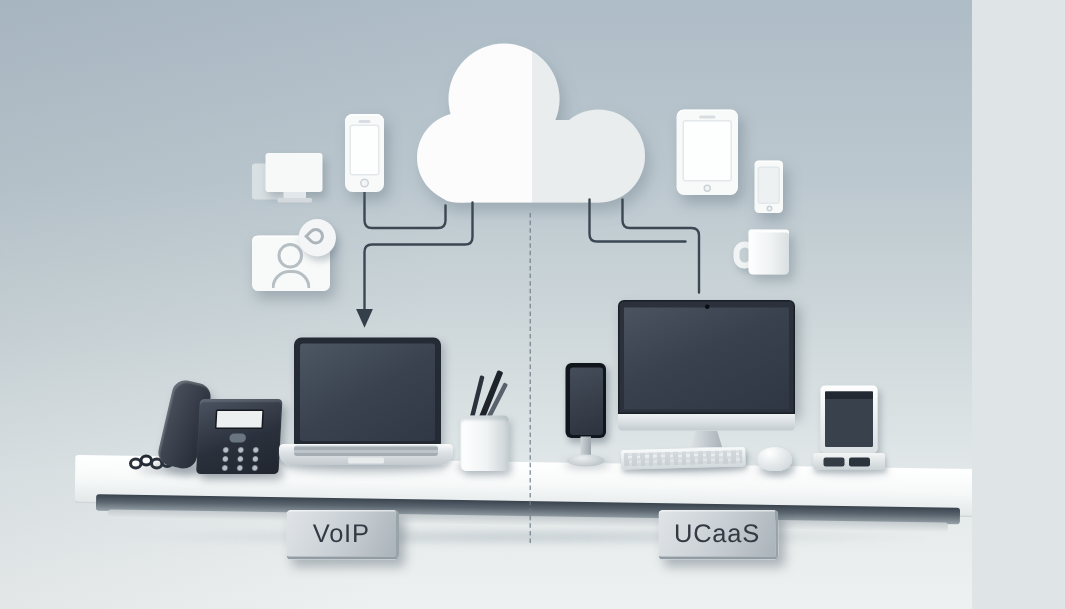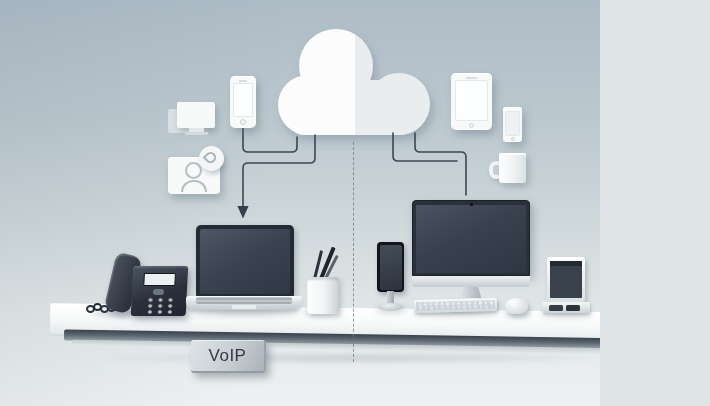--- a/index.html
+++ b/index.html
@@ -2,20 +2,21 @@
 <html><head>
 <meta charset="utf-8">
 <style>
   html,body{margin:0;padding:0;background:#dfe5e7;}
   #stage{
     position:relative;width:600px;height:406px;overflow:hidden;
     font-family:"Liberation Sans",sans-serif;
     background:
       linear-gradient(100deg, rgba(96,115,130,0.10), rgba(96,115,130,0) 45%),
       linear-gradient(180deg,#aebcc7 0%,#bcc8cf 30%,#cfd8db 55%,#e2e8e9 78%,#eef1f1 100%);
+    padding-left: 48px;
   }
   #stage *{position:absolute;box-sizing:border-box;}
   .wires{left:0;top:0;width:710px;height:406px;}
   
   .ficon{background:#f8fafa;border-radius:5px;box-shadow:3px 5px 9px rgba(92,108,120,.38), inset 0 1px 0 #ffffff;}
   .ficon .scr{background:#fdfefe;border:1px solid #e3e8ea;border-radius:2px;}
   .dash{background:#d7dde0;border-radius:1px;}
   .homedot{border:1px solid #ccd3d6;border-radius:50%;background:#f2f5f5;}
   
   .slab{left:50px;top:308px;width:604px;height:31px;border-radius:2px;transform:rotate(0.9deg);
@@ -184,14 +185,17 @@
     </div>
     <div style="left:0;top:46px;width:48px;height:11px;border-radius:2px;background:linear-gradient(#f4f6f6,#ccd3d6);box-shadow:1px 2px 3px rgba(90,105,118,.3);">
       <div style="left:7px;top:2.5px;width:14px;height:6px;background:#343c46;border-radius:1.5px;"></div>
       <div style="left:24px;top:2.5px;width:14px;height:6px;background:#2b333d;border-radius:1.5px;"></div>
     </div>
   </div>
 
   <div class="plate" style="left:191px;top:340px;width:75px;">
     <span>VoIP</span>
   </div>
+  <div class="plate" style="left:439px;top:340px;width:80px;">
+    <span>UCaaS</span>
+  </div>
 
 </div>
 
 </body></html>

